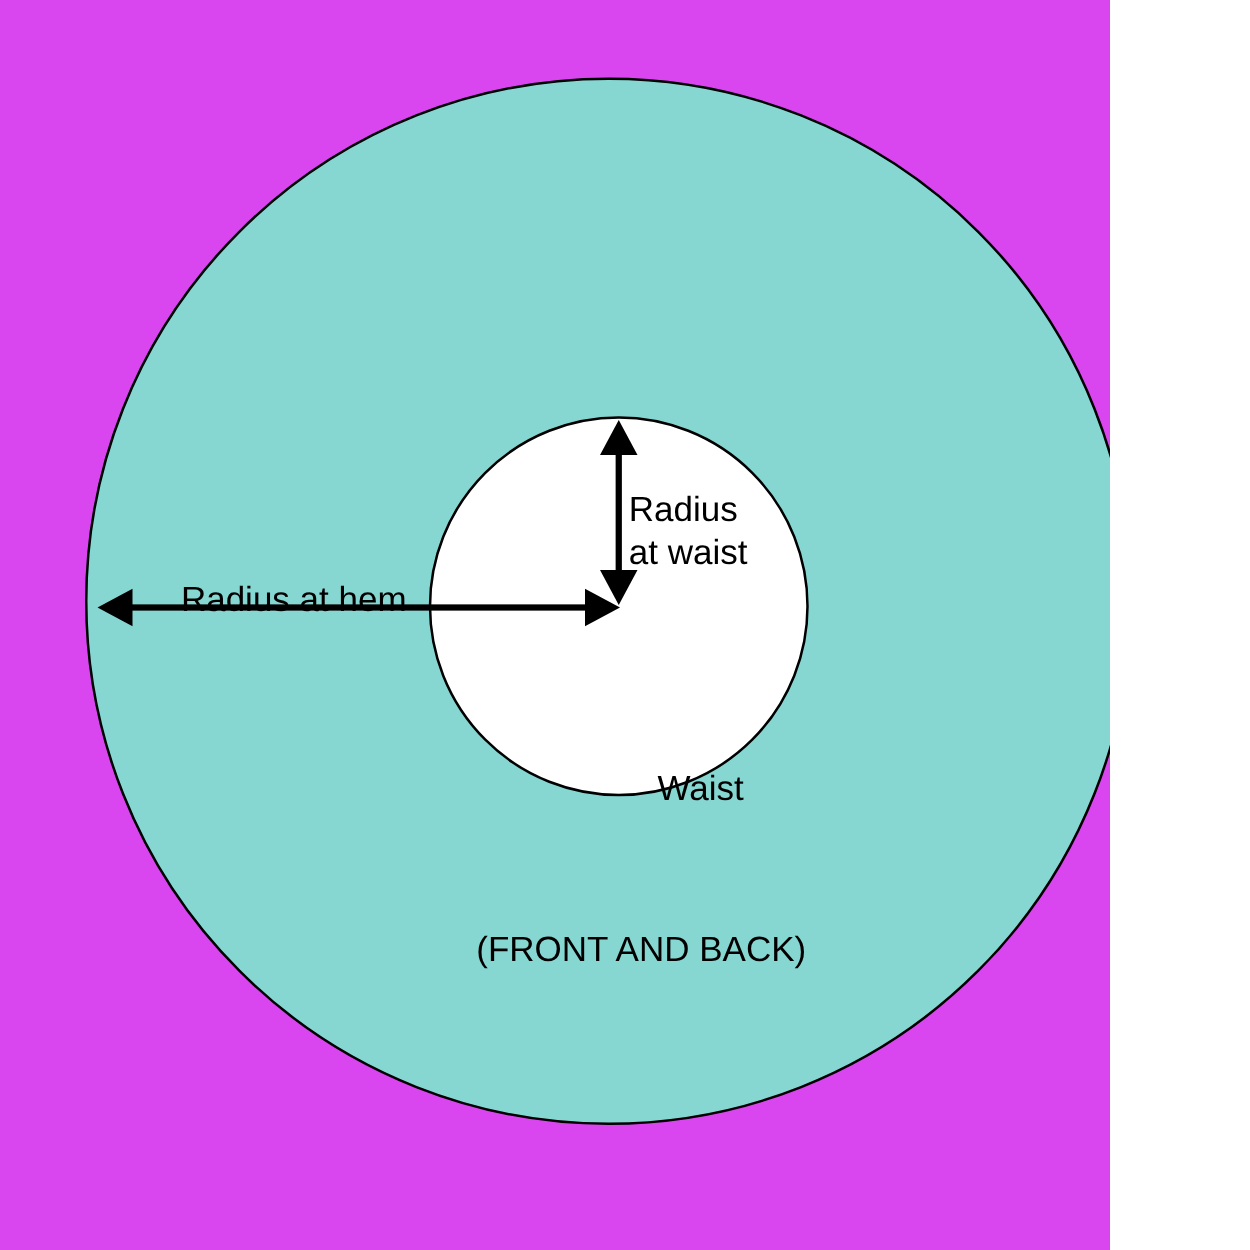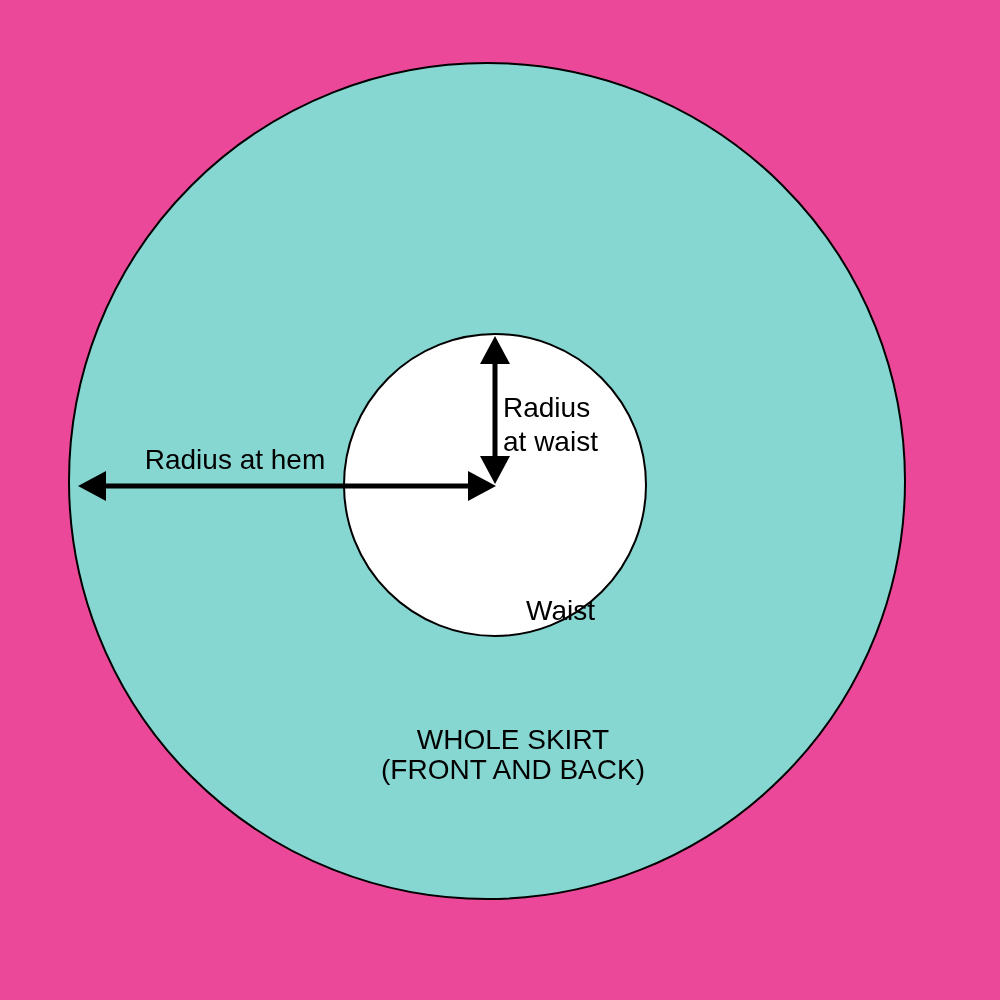--- a/index.html
+++ b/index.html
@@ -2,41 +2,42 @@
 <html><head>
 <meta charset="utf-8">
 <style>
   html, body {
     margin: 0;
     padding: 0;
     background: #ffffff;
   }
   #canvas {
     position: relative;
-    width: 1000px;
+    width: 888px;
     height: 1000px;
-    background: #ec4899;
+    background: #d946ef;
     font-family: "Liberation Sans", sans-serif;
     color: #000000;
     overflow: hidden;
   }
   #diagram-svg {
     position: absolute;
     left: 0;
     top: 0;
   }
   .label {
     position: absolute;
     font-size: 28px;
     line-height: 34px;
     color: #000000;
     white-space: nowrap;
   }
   .label.centered {
     text-align: center;
+    margin-top: 20px;
   }
   .label.tight {
     line-height: 30px;
   }
 </style>
 </head>
 <body>
 
 <div id="canvas">
 
@@ -62,18 +63,17 @@
   <div class="label" style="left:503px; top:391px;">
     <div>Radius</div>
     <div>at waist</div>
   </div>
 
   <div class="label centered" style="left:85px; top:443px; width:300px;">Radius at hem</div>
 
   <div class="label centered" style="left:395px; top:594px; width:200px;text-align:right;">Waist</div>
 
   <div class="label centered tight" style="left:363px; top:725px; width:300px;">
-    <div>WHOLE SKIRT</div>
     <div>(FRONT AND BACK)</div>
   </div>
 
 
 </div>
 
 </body></html>

